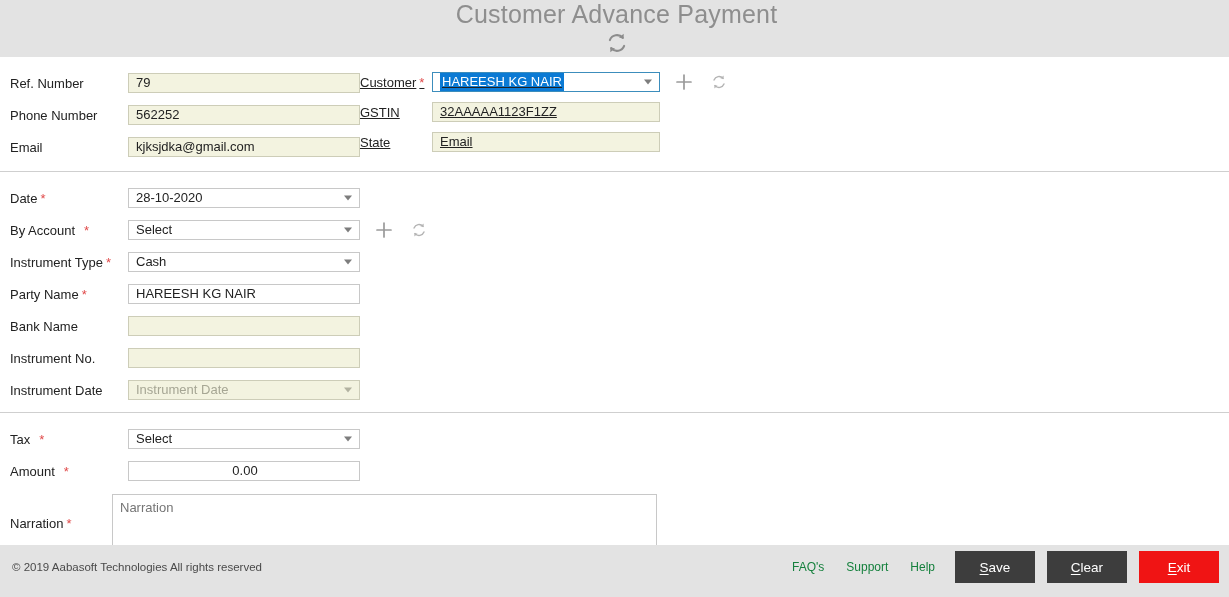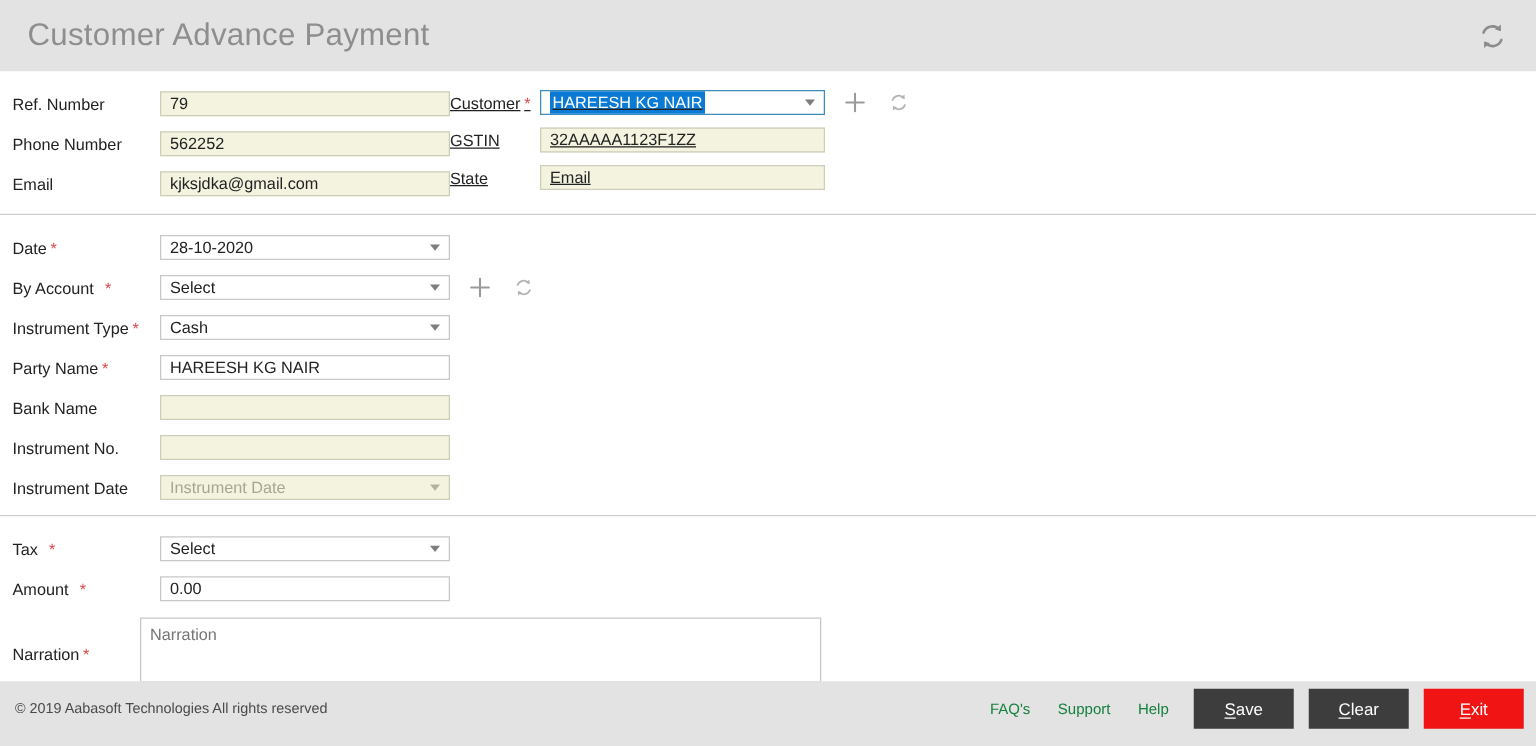--- a/index.html
+++ b/index.html
@@ -19,20 +19,21 @@
 
   
   .app-header {
     height: 57px;
     background: #e3e3e3;
     display: flex;
     align-items: center;
     justify-content: space-between;
     padding: 0 18px 0 22px;
     box-sizing: border-box;
+    flex-direction: column;
   }
   .app-title {
     font-size: 25px;
     font-weight: 400;
     color: #8e8e8e;
     letter-spacing: 0.2px;
     white-space: nowrap;
   }
   .header-refresh {
     width: 34px;
@@ -84,21 +85,21 @@
     padding: 0 7px;
     line-height: 24px;
     outline: none;
     display: flex;
     align-items: center;
   }
   .fld.readonly { background: #f3f3e0; border-color: #cdcdb8; }
   .fld.disabled { background: #f3f3e0; border-color: #cdcdb8; color: #9a9a8a; }
   .fld.w232 { width: 232px; }
   .fld.w228 { width: 228px; }
-  .fld.right { justify-content: flex-start; padding-right: 5px; }
+  .fld.right { justify-content: center; padding-right: 5px; }
 
   .select {
     position: relative;
     padding-right: 22px;
   }
   .caret {
     position: absolute;
     right: 7px;
     top: 50%;
     transform: translateY(-50%);

